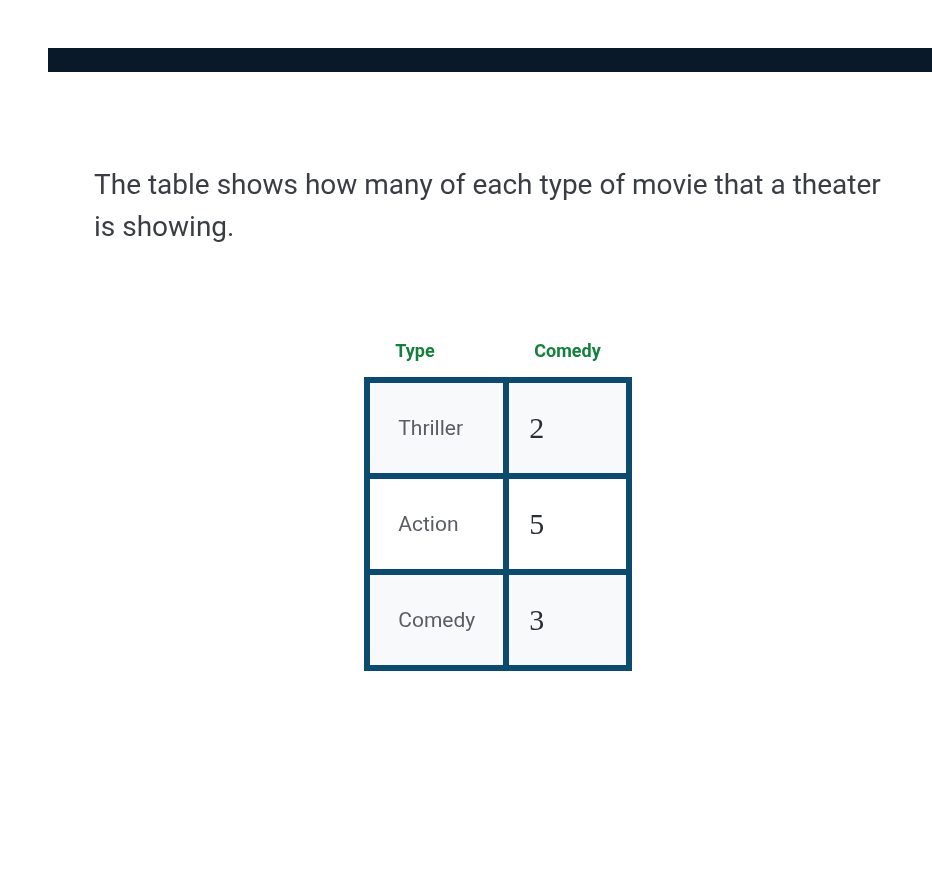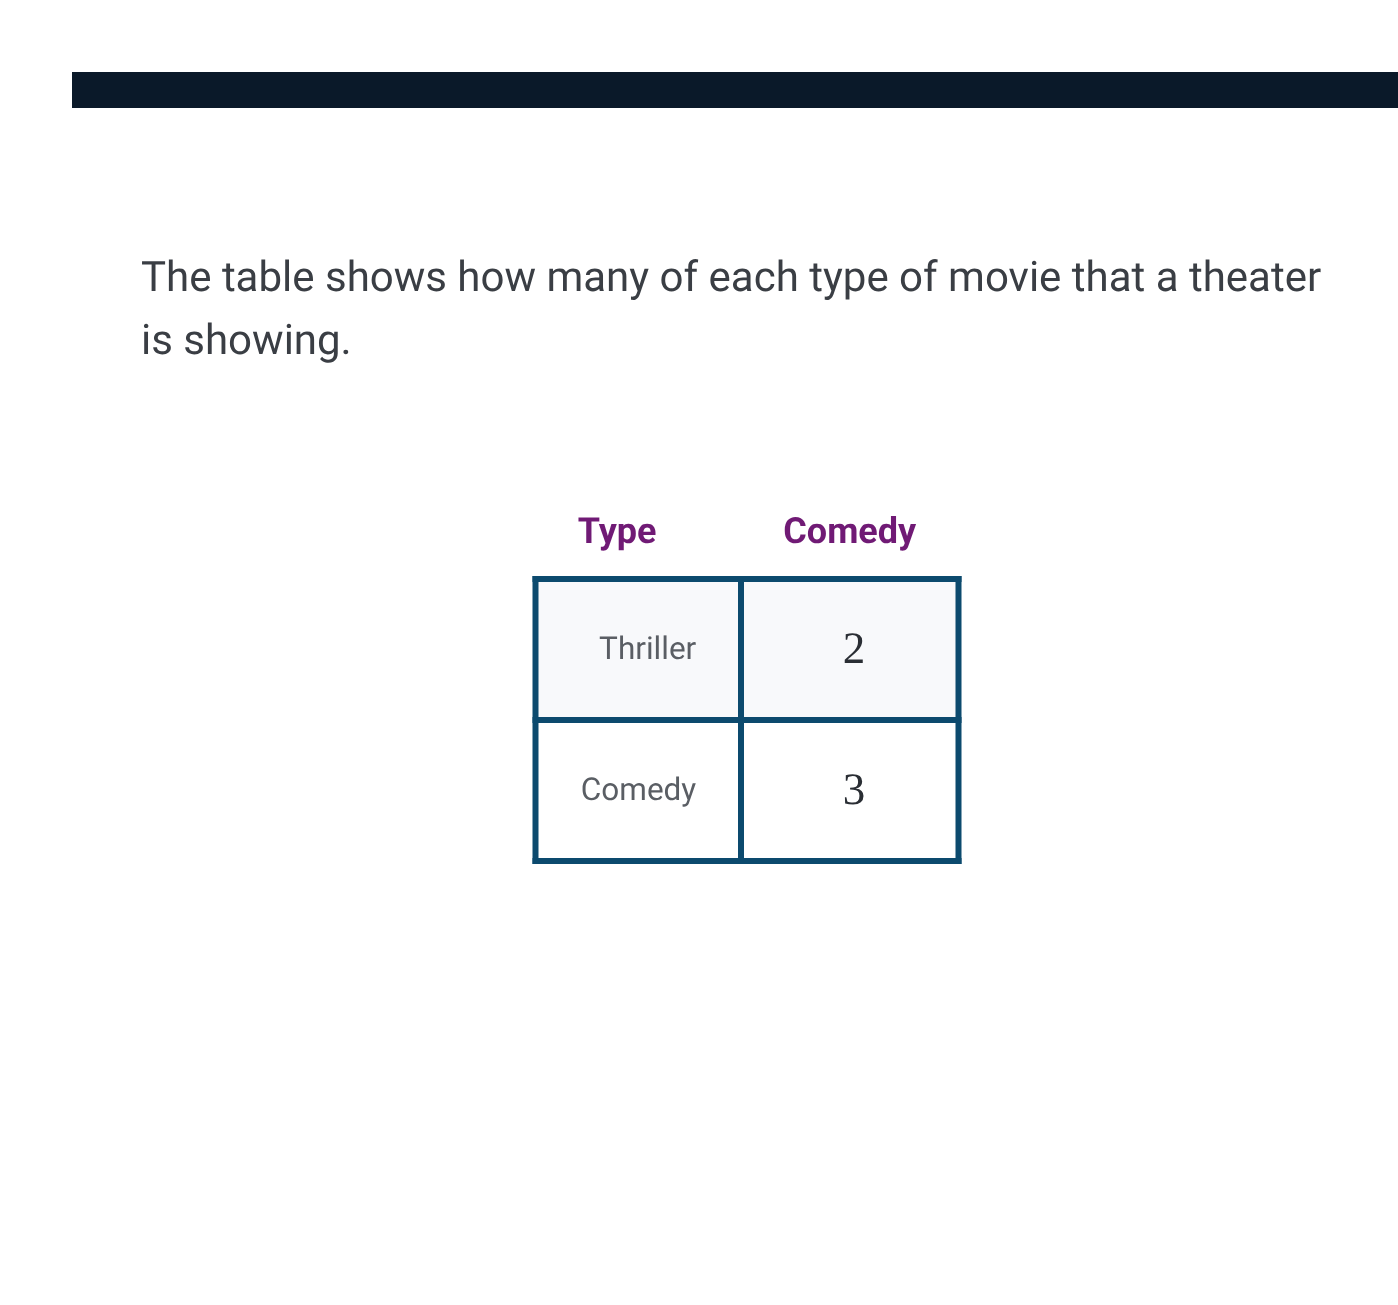--- a/index.html
+++ b/index.html
@@ -31,32 +31,31 @@
     }
     .table-container {
       display: flex;
       justify-content: center;
       margin-bottom: 60px;
     }
     table {
       border-collapse: collapse;
     }
     th {
-      font-size: 24px;
+      font-size: 18px;
       font-weight: 700;
-      color: #701a75;
+      color: #15803d;
       text-align: left;
       padding: 16px 28px;
       border: none;
     }
     td {
-      border: 4px solid #0c4a6e;
+      border: 6px solid #0c4a6e;
       padding: 28px 28px;
       vertical-align: middle;
-      text-align: right;
     }
     td.type-cell {
       font-size: 21px;
       color: #5a5e64;
       font-weight: 400;
     }
     td.number-cell {
       font-family: Georgia, "Times New Roman", serif;
       font-size: 30px;
       color: #2a2e34;
@@ -92,20 +91,24 @@
           <th>Type</th>
           <th>Comedy</th>
         </tr>
       </thead>
       <tbody>
         <tr>
           <td class="type-cell">Thriller</td>
           <td class="number-cell">2</td>
         </tr>
         <tr>
+          <td class="type-cell">Action</td>
+          <td class="number-cell">5</td>
+        </tr>
+        <tr>
           <td class="type-cell">Comedy</td>
           <td class="number-cell">3</td>
         </tr>
       </tbody>
     </table>
   </div>
 
 </div>
 
 </body></html>

